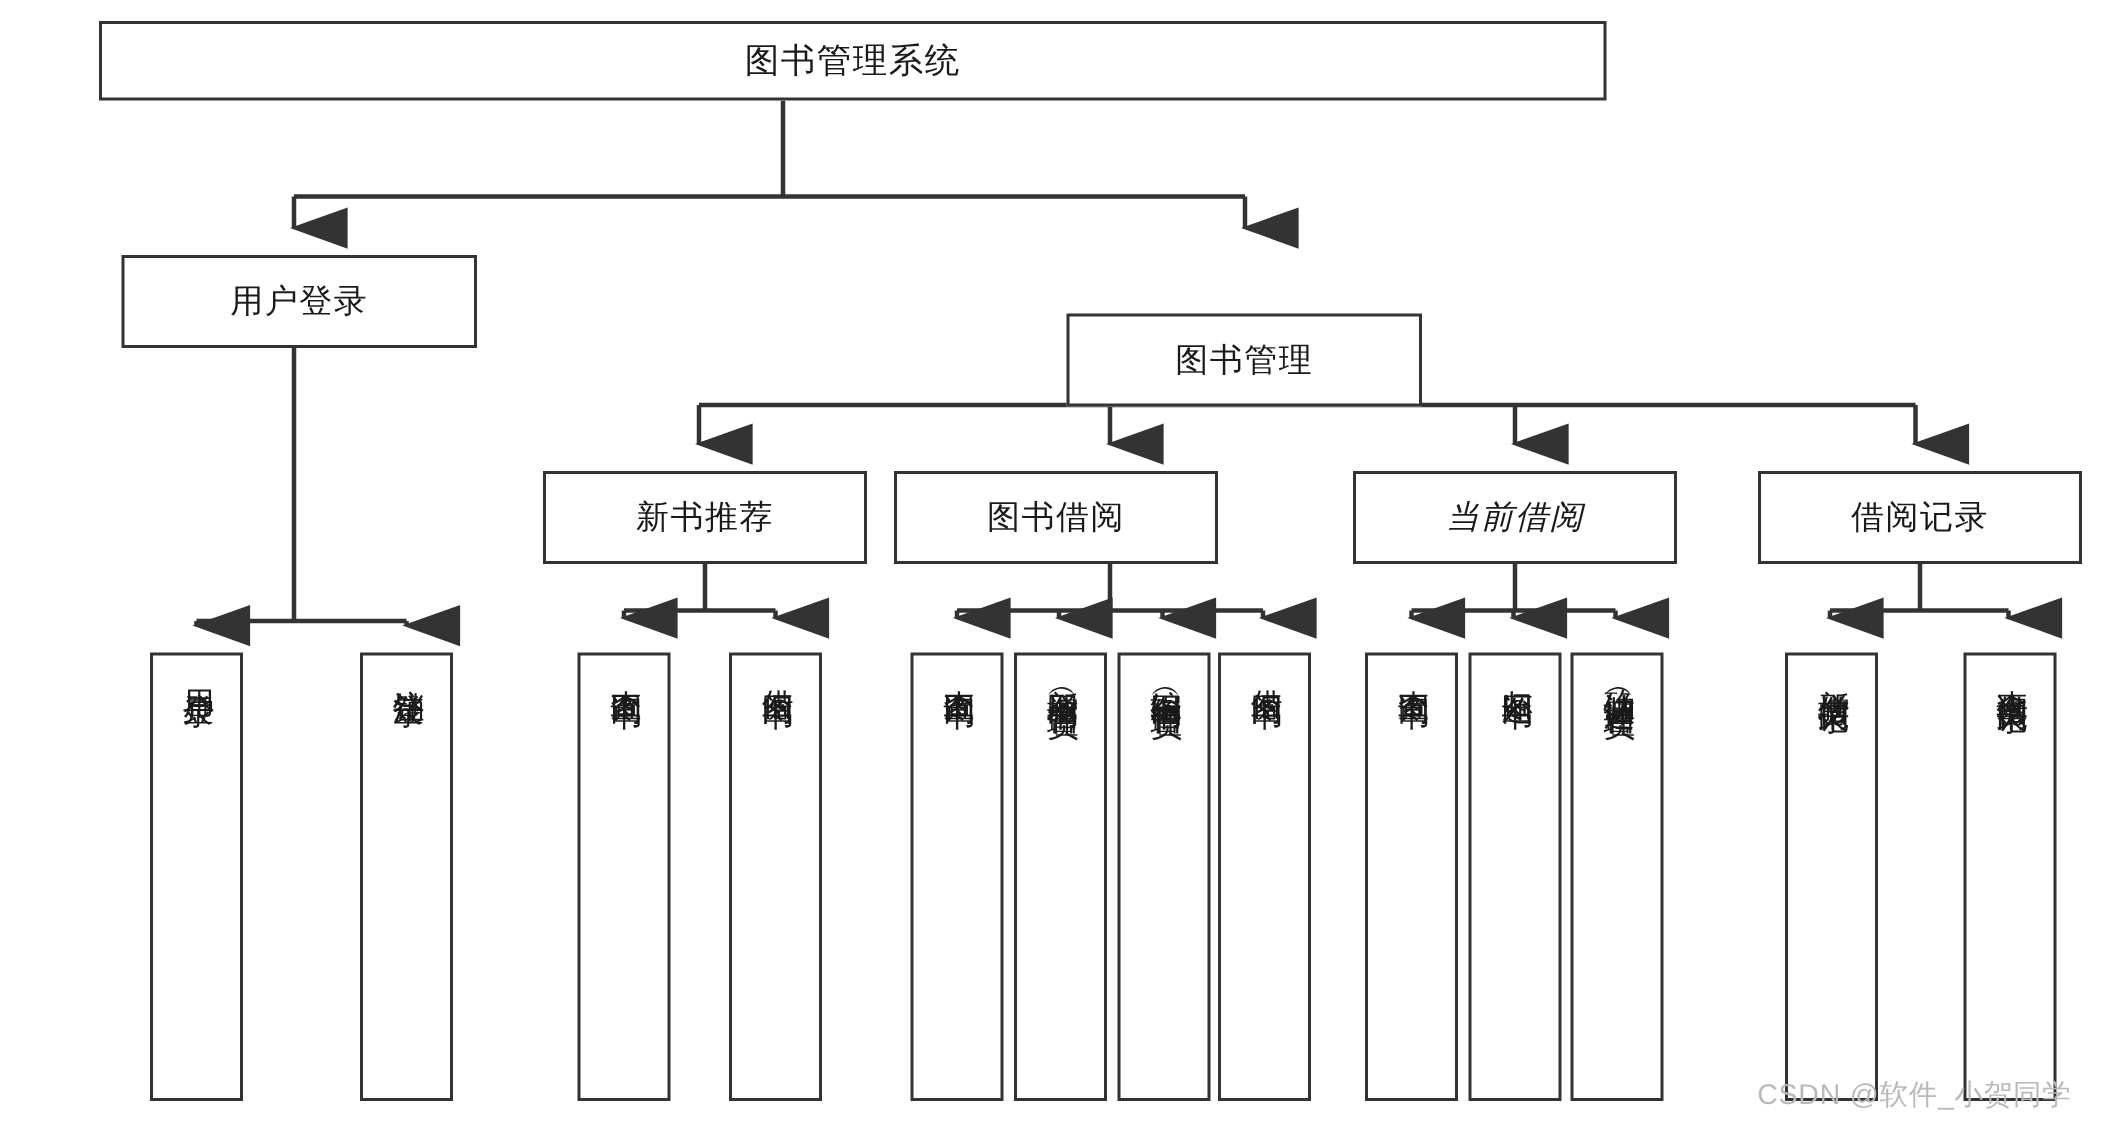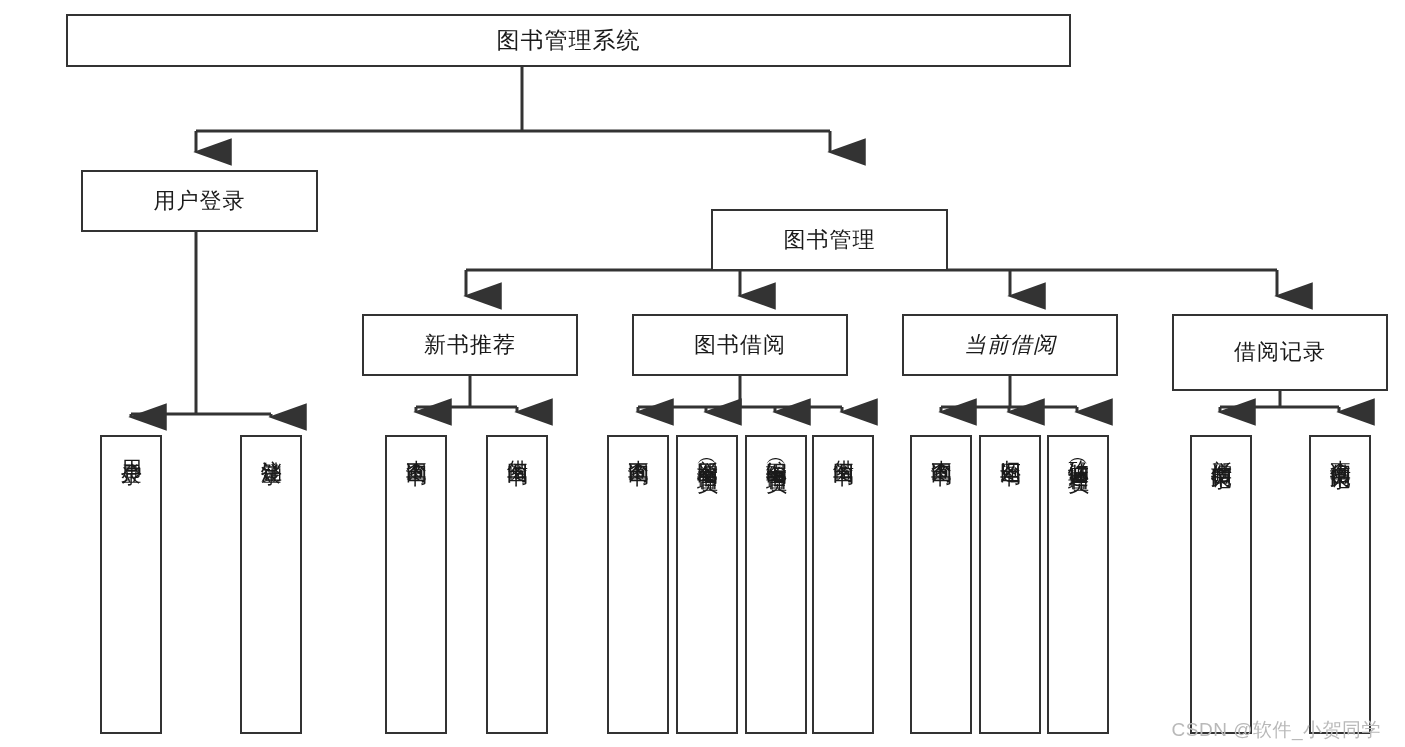--- a/index.html
+++ b/index.html
@@ -138,29 +138,29 @@
   </div>
 
   <div class="node horiz" style="left:711px; top:170px; width:237px; height:62px;margin-top:39px;">
     <span>图书管理</span>
   </div>
 
   <div class="node horiz" style="left:362px; top:314px; width:216px; height:62px;">
     <span>新书推荐</span>
   </div>
 
-  <div class="node horiz" style="left:632px; top:314px; width:216px; height:62px;">
+  <div class="node horiz" style="left:596px; top:314px; width:216px; height:62px;">
     <span>图书借阅</span>
   </div>
 
   <div class="node horiz" style="left:902px; top:314px; width:216px; height:62px;font-style:italic;">
     <span>当前借阅</span>
   </div>
 
-  <div class="node horiz" style="left:1172px; top:314px; width:216px; height:77px;">
+  <div class="node horiz" style="left:1172px; top:314px; width:216px; height:62px;">
     <span>借阅记录</span>
   </div>
 
   <div class="node leaf" style="left:100px; top:435px; width:62px; height:299px;">
     <span class="vtext">用户登录</span>
   </div>
 
   <div class="node leaf" style="left:240px; top:435px; width:62px; height:299px;">
     <span class="vtext">注销登录</span>
   </div>

